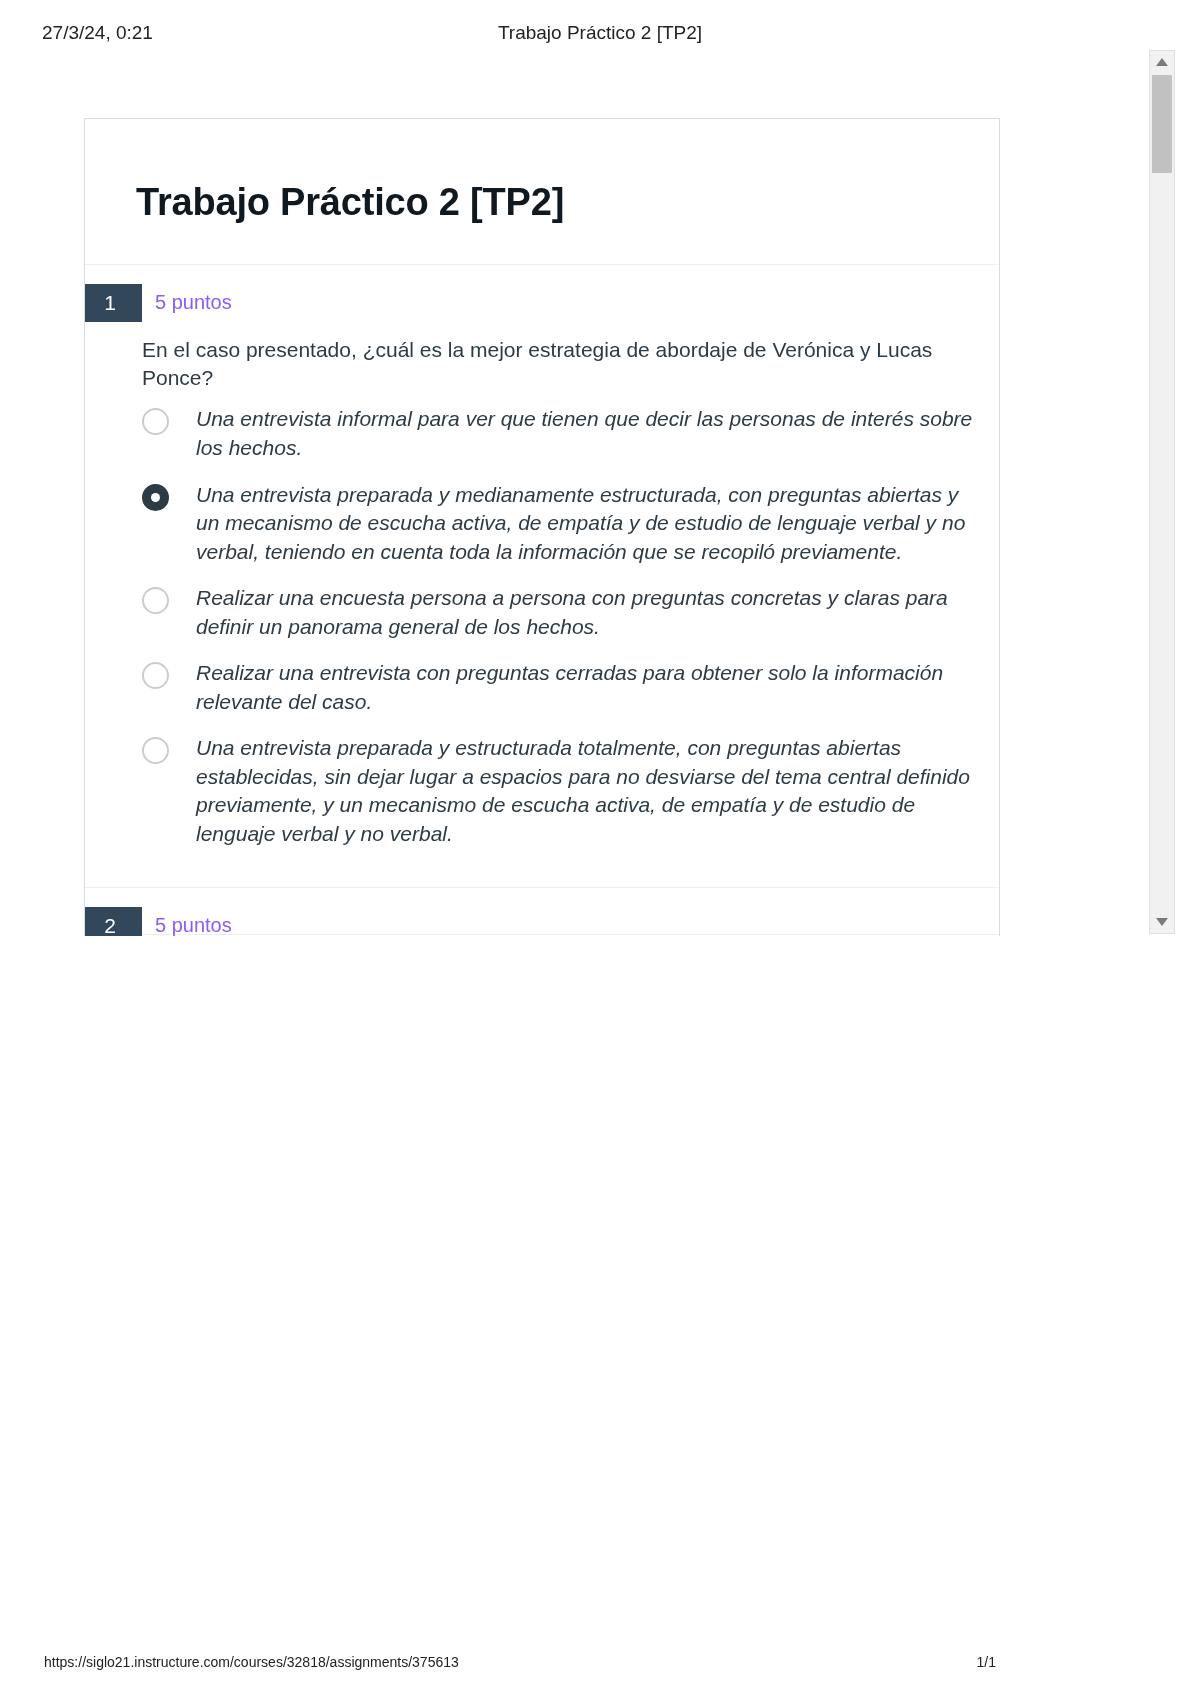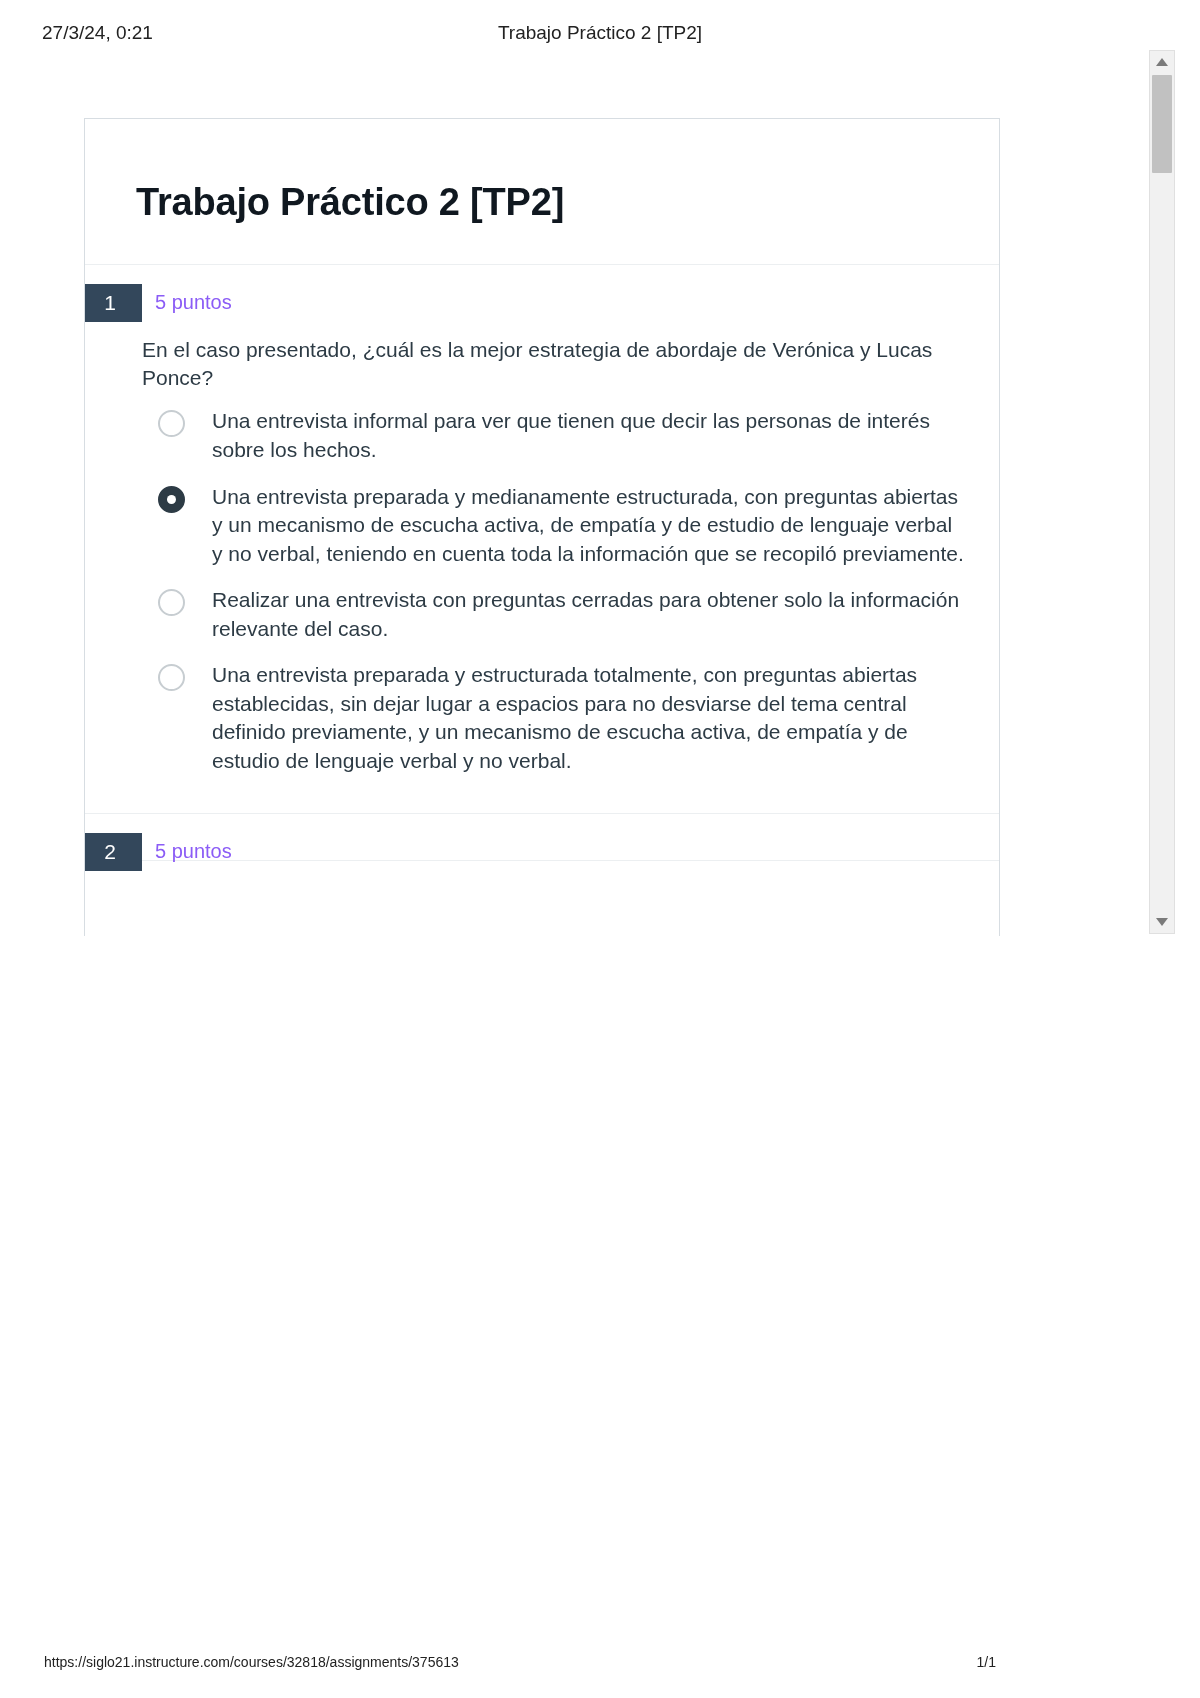--- a/index.html
+++ b/index.html
@@ -174,21 +174,21 @@
   }
   .q-text {
     font-size: 21px;
     line-height: 1.32;
     color: #2d3b45;
     max-width: 800px;
     margin: 15px 0 14px 0;
   }
 
   
-  .answers { margin: 16px; padding: 0; list-style: none; }
+  .answers { margin: 0; padding: 0; list-style: none; font-style: italic; }
   .answer {
     display: flex;
     align-items: flex-start;
     margin-bottom: 18px;
   }
   .radio {
     flex: 0 0 auto;
     width: 27px;
     height: 27px;
     border-radius: 50%;
@@ -262,20 +262,24 @@
         <li class="answer">
           <span class="radio"></span>
           <span class="answer-text">Una entrevista informal para ver que tienen que decir las personas de interés sobre los hechos.</span>
         </li>
         <li class="answer">
           <span class="radio selected"></span>
           <span class="answer-text">Una entrevista preparada y medianamente estructurada, con preguntas abiertas y un mecanismo de escucha activa, de empatía y de estudio de lenguaje verbal y no verbal, teniendo en cuenta toda la información que se recopiló previamente.</span>
         </li>
         <li class="answer">
           <span class="radio"></span>
+          <span class="answer-text">Realizar una encuesta persona a persona con preguntas concretas y claras para definir un panorama general de los hechos.</span>
+        </li>
+        <li class="answer">
+          <span class="radio"></span>
           <span class="answer-text">Realizar una entrevista con preguntas cerradas para obtener solo la información relevante del caso.</span>
         </li>
         <li class="answer">
           <span class="radio"></span>
           <span class="answer-text">Una entrevista preparada y estructurada totalmente, con preguntas abiertas establecidas, sin dejar lugar a espacios para no desviarse del tema central definido previamente, y un mecanismo de escucha activa, de empatía y de estudio de lenguaje verbal y no verbal.</span>
         </li>
       </ul>
       <div class="q-spacer"></div>
     </div>
   </div>

